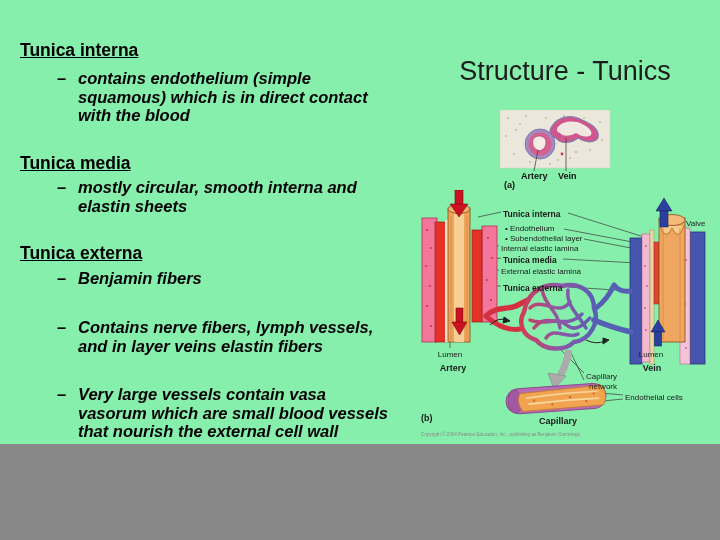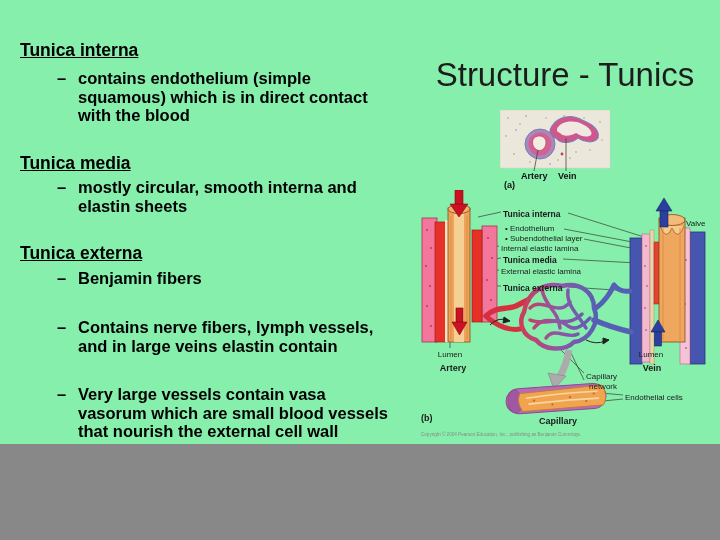--- a/index.html
+++ b/index.html
@@ -9,24 +9,24 @@
   }
   .heading{
     position:absolute;left:20px;font-weight:bold;font-size:17.5px;line-height:20px;
     text-decoration:underline;color:#000;
   }
   .bullet{
     position:absolute;left:57px;display:flex;font-weight:bold;font-size:16.5px;
     line-height:18.5px;color:#000;
   }
   .bullet .dash{width:21px;flex:none;}
-  .bullet .btext{width:314px;}
+  .bullet .btext{width:314px;font-style:italic;}
   .slide-title{
     position:absolute;left:430px;top:56px;width:270px;text-align:center;
-    font-size:33px;color:#1c1c1c;font-weight:400;
+    font-size:27px;color:#1c1c1c;font-weight:400;
   }
   .figlabel{position:absolute;font-size:9px;font-weight:bold;color:#111;}
   svg{position:absolute;}
   svg text{font-family:"Liberation Sans",sans-serif;fill:#1a1a1a;}
   .lbl-b{font-weight:bold;font-size:8.5px;}
   .lbl-r{font-weight:400;font-size:8px;}
   .lbl-big{font-weight:bold;font-size:9px;}
   .copyright{font-size:4.6px;fill:#8a8a8a;}
 </style>
 </head>
@@ -46,21 +46,21 @@
     <span class="btext">mostly circular, smooth interna and elastin sheets</span>
   </div>
 
   <div class="heading" style="top:243px">Tunica externa</div>
   <div class="bullet" style="top:269px">
     <span class="dash">–</span>
     <span class="btext">Benjamin fibers</span>
   </div>
   <div class="bullet" style="top:318px">
     <span class="dash">–</span>
-    <span class="btext">Contains nerve fibers, lymph vessels, and in large veins elastin contain</span>
+    <span class="btext">Contains nerve fibers, lymph vessels, and in layer veins elastin fibers</span>
   </div>
   <div class="bullet" style="top:385px">
     <span class="dash">–</span>
     <span class="btext">Very large vessels contain vasa vasorum which are small blood vessels that nourish the external cell wall</span>
   </div>
 
   <div class="slide-title">Structure - Tunics</div>
 
   <svg style="left:500px;top:110px" width="112" height="62" viewBox="0 0 112 62">
     <rect x="0" y="0" width="110" height="58" fill="#ebe8db" stroke="#d8d4c2" stroke-width="0.6"></rect>

